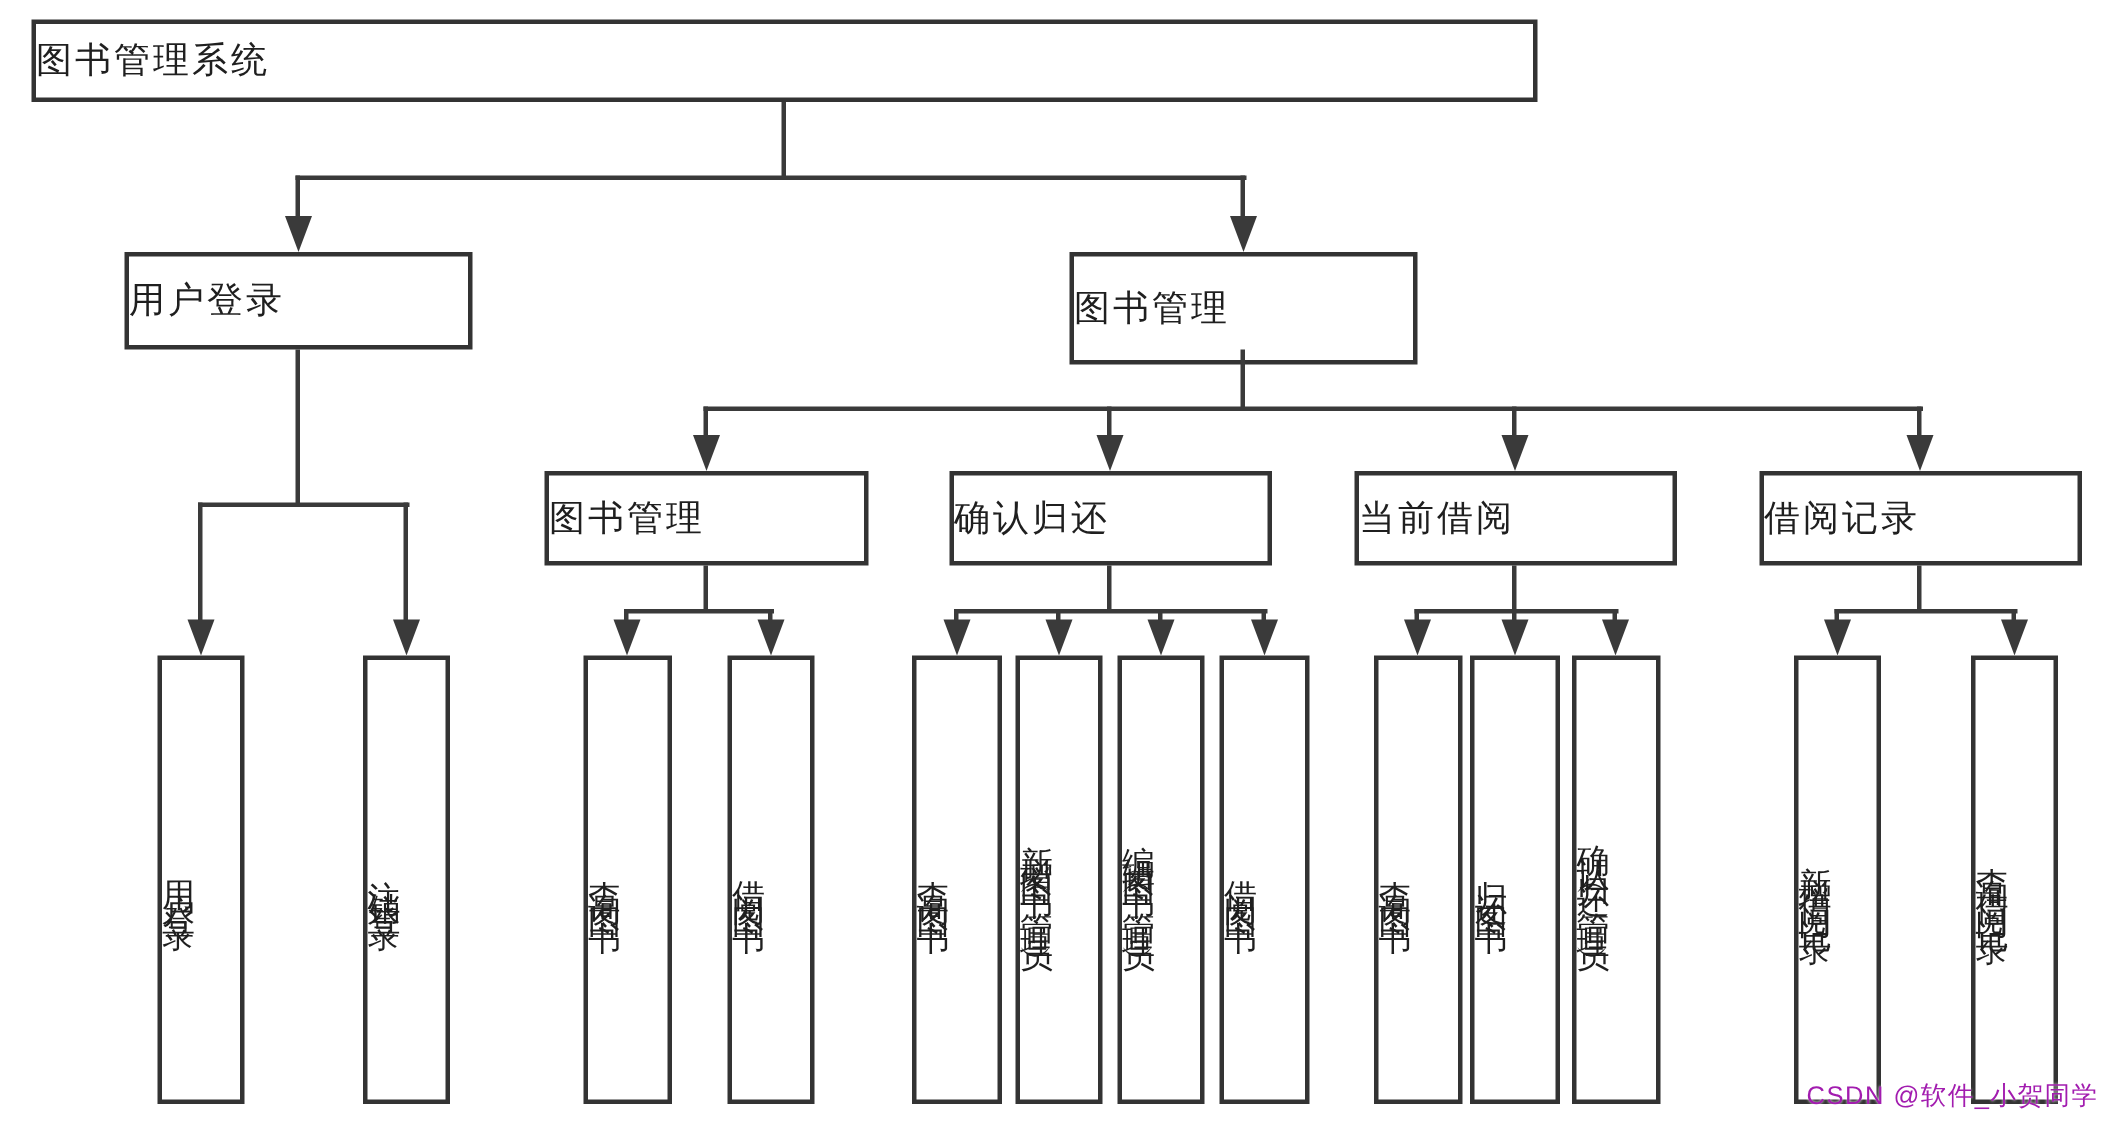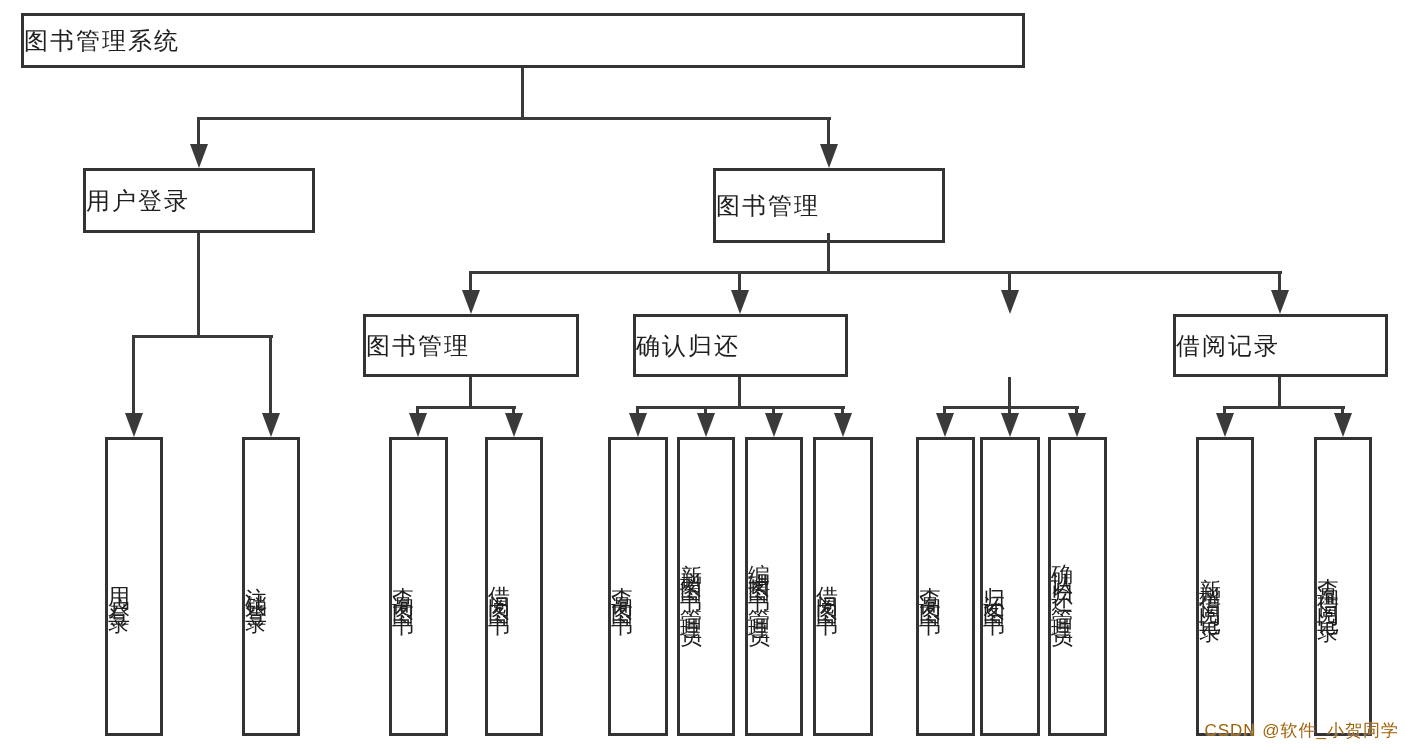--- a/index.html
+++ b/index.html
@@ -36,21 +36,21 @@
   .arrow {
     position:absolute; width:0; height:0;
     border-left:9px solid transparent;
     border-right:9px solid transparent;
     border-top:24px solid #3a3a3a;
   }
   .watermark {
     position:absolute;
     right:6px; bottom:5px;
     font-size:17px;
-    color:#a16207;
+    color:#a21caf;
     letter-spacing:1px;
     z-index:10;
     text-shadow:0 0 2px #ffffff;
     white-space:nowrap;
   }
 </style>
 </head>
 <body>
 
 <div class="canvas">
@@ -89,20 +89,23 @@
   <div class="vline" style="left:1008px;top:271px;height:23px"></div>
   <div class="arrow" style="left:1001px;top:290px"></div>
   <div class="vline" style="left:1278px;top:271px;height:23px"></div>
   <div class="arrow" style="left:1271px;top:290px"></div>
 
   <div class="box hbox" style="left:363px;top:314px;width:216px;height:63px">
     <span>图书管理</span>
   </div>
   <div class="box hbox" style="left:633px;top:314px;width:215px;height:63px">
     <span>确认归还</span>
+  </div>
+  <div class="box hbox" style="left:903px;top:314px;width:215px;height:63px">
+    <span>当前借阅</span>
   </div>
   <div class="box hbox" style="left:1173px;top:314px;width:215px;height:63px">
     <span>借阅记录</span>
   </div>
 
   <div class="vline" style="left:469px;top:377px;height:31px"></div>
   <div class="hline" style="left:416px;top:406px;width:100px"></div>
   <div class="vline" style="left:416px;top:406px;height:11px"></div>
   <div class="arrow" style="left:409px;top:413px"></div>
   <div class="vline" style="left:512px;top:406px;height:11px"></div>

